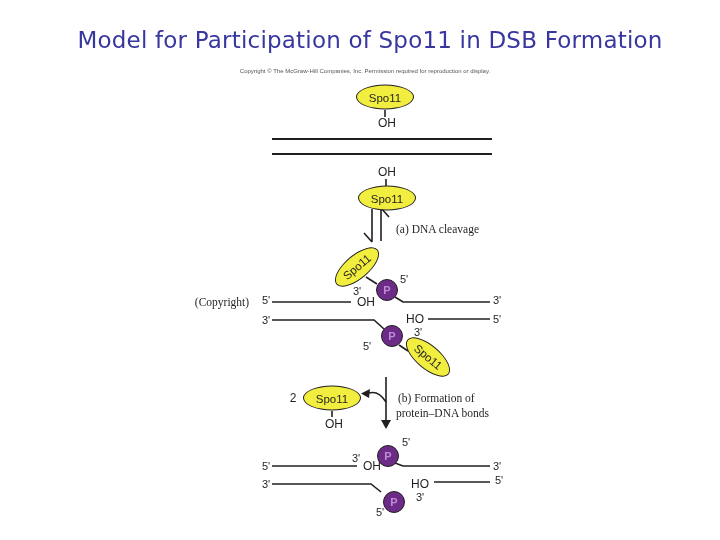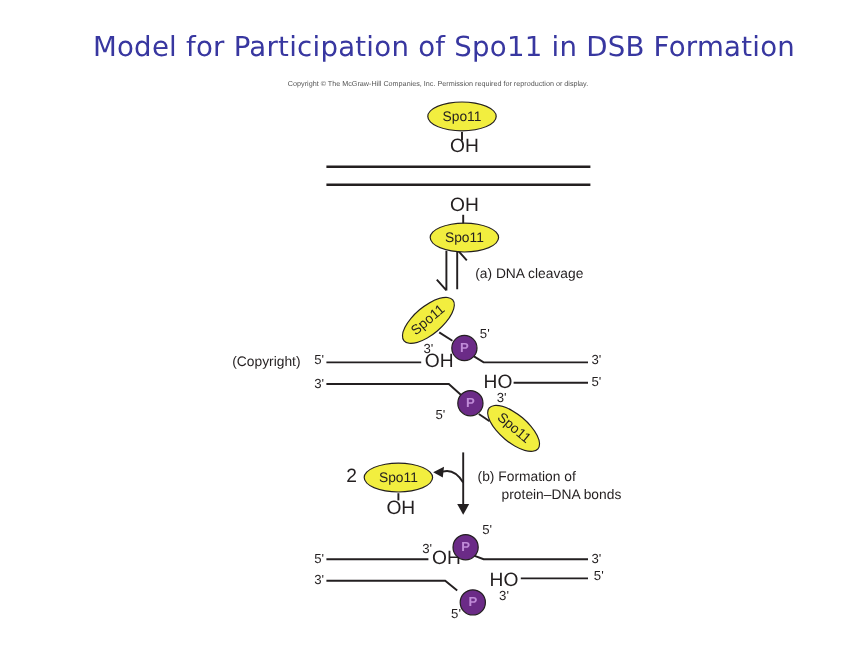--- a/index.html
+++ b/index.html
@@ -21,22 +21,22 @@
   .slide-title{
     font-size:23px;font-weight:normal;letter-spacing:0.2px;
     color:var(--title-color,#3837A0);
     font-family:"DejaVu Sans", sans-serif;
     text-align:center;
   }
   .copyright{
     font-size:6px;color:#555;letter-spacing:0;
   }
   .lbl{font-size:11px;color:var(--diagram-ink,#231F20);}
-  .lbl12{font-size:16px;color:var(--diagram-ink,#231F20);}
-  .steplbl{font-size:11.5px;color:var(--diagram-ink,#231F20);}
+  .lbl12{font-size:12px;color:var(--diagram-ink,#231F20);}
+  .steplbl{font-size:11.5px;color:var(--diagram-ink,#231F20);font-family:Liberation Serif, serif;}
 
   .ellipse{
     width:58px;height:25px;border:1.6px solid var(--diagram-ink,#231F20);
     border-radius:50%;background:var(--spo11-fill,#F2EE3F);
     display:flex;align-items:center;justify-content:center;
     font-size:11.5px;color:var(--diagram-ink,#231F20);
     box-sizing:border-box;
   }
   .ellipse.tilt-l{width:54px;height:24px;transform:translate(-50%,-50%) rotate(-40deg);}
   .ellipse.tilt-r{width:54px;height:24px;transform:translate(-50%,-50%) rotate(40deg);}
@@ -126,21 +126,21 @@
     <span>Spo11</span>
   </div>
   <div class="ctr lbl" style="left:497px;top:319px;">5'</div>
 
   <div class="ctr lbl12" style="left:293px;top:398px;">2</div>
   <div class="ctr ellipse" style="left:332px;top:398px;">
     <span>Spo11</span>
   </div>
   <div class="ctr lbl12" style="left:334px;top:424px;">OH</div>
   <div class="lv steplbl" style="left:398px;top:398px;">(b) Formation of</div>
-  <div class="lv steplbl" style="left:418px;top:413px;text-align:right;">protein–DNA bonds</div>
+  <div class="lv steplbl" style="left:396px;top:413px;text-align:right;">protein–DNA bonds</div>
 
   <div class="ctr lbl" style="left:266px;top:466px;">5'</div>
   <div class="ctr lbl" style="left:356px;top:458px;">3'</div>
   <div class="ctr lbl12" style="left:372px;top:466px;">OH</div>
   <div class="ctr pcirc" style="left:388px;top:456px;">
     <span>P</span>
   </div>
   <div class="ctr lbl" style="left:406px;top:442px;">5'</div>
   <div class="ctr lbl" style="left:497px;top:466px;">3'</div>
 

